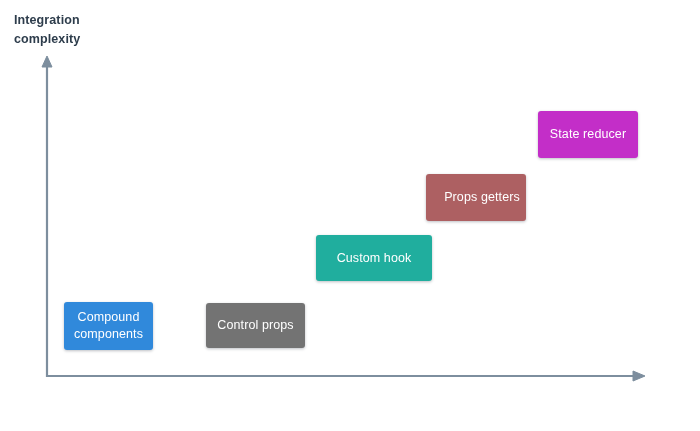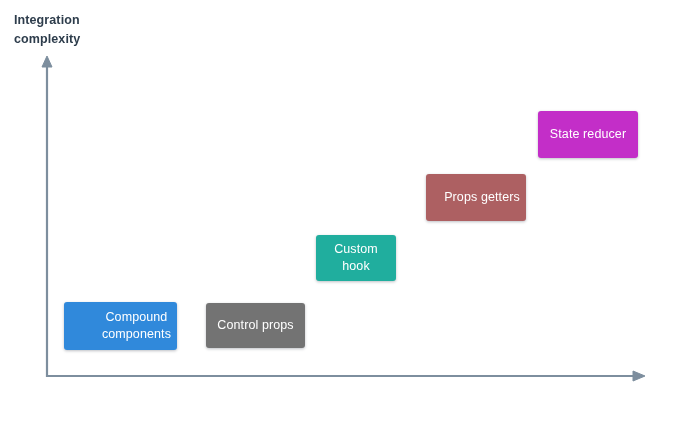--- a/index.html
+++ b/index.html
@@ -85,30 +85,30 @@
     <g stroke="#7d8e9e" fill="#7d8e9e">
       <line x1="47" y1="376" x2="638" y2="376" stroke-width="2.2" stroke-linecap="butt"></line>
       <polygon points="645,376 633,371 633,381"></polygon>
     </g>
   </svg>
 
   <div id="y-axis-label" class="axis-label">Integration
 complexity</div>
 
 
-  <div class="node-box" id="node-0" style="left: 64px; top: 302px; width: 113px; height: 48px; background: rgb(48, 137, 219); justify-content: flex-end;">
+  <div class="node-box" id="node-0" style="left: 64px; top: 302px; width: 89px; height: 48px; background: rgb(48, 137, 219);">
     <span class="node-label">Compound
 components</span>
   </div>
 
   <div class="node-box" id="node-1" style="left: 206px; top: 303px; width: 99px; height: 45px; background: #737373;">
     <span class="node-label">Control props</span>
   </div>
 
-  <div class="node-box" id="node-2" style="left: 316px; top: 235px; width: 80px; height: 46px; background: rgb(32, 174, 158);">
+  <div class="node-box" id="node-2" style="left: 316px; top: 235px; width: 116px; height: 46px; background: rgb(32, 174, 158);">
     <span class="node-label">Custom hook</span>
   </div>
 
   <div class="node-box" id="node-3" style="left: 426px; top: 174px; width: 100px; height: 47px; background: rgb(173, 96, 98); padding-left: 18px;">
     <span class="node-label">Props getters</span>
   </div>
 
   <div class="node-box" id="node-4" style="left: 538px; top: 111px; width: 100px; height: 47px; background: rgb(195, 46, 200);">
     <span class="node-label">State reducer</span>
   </div>

